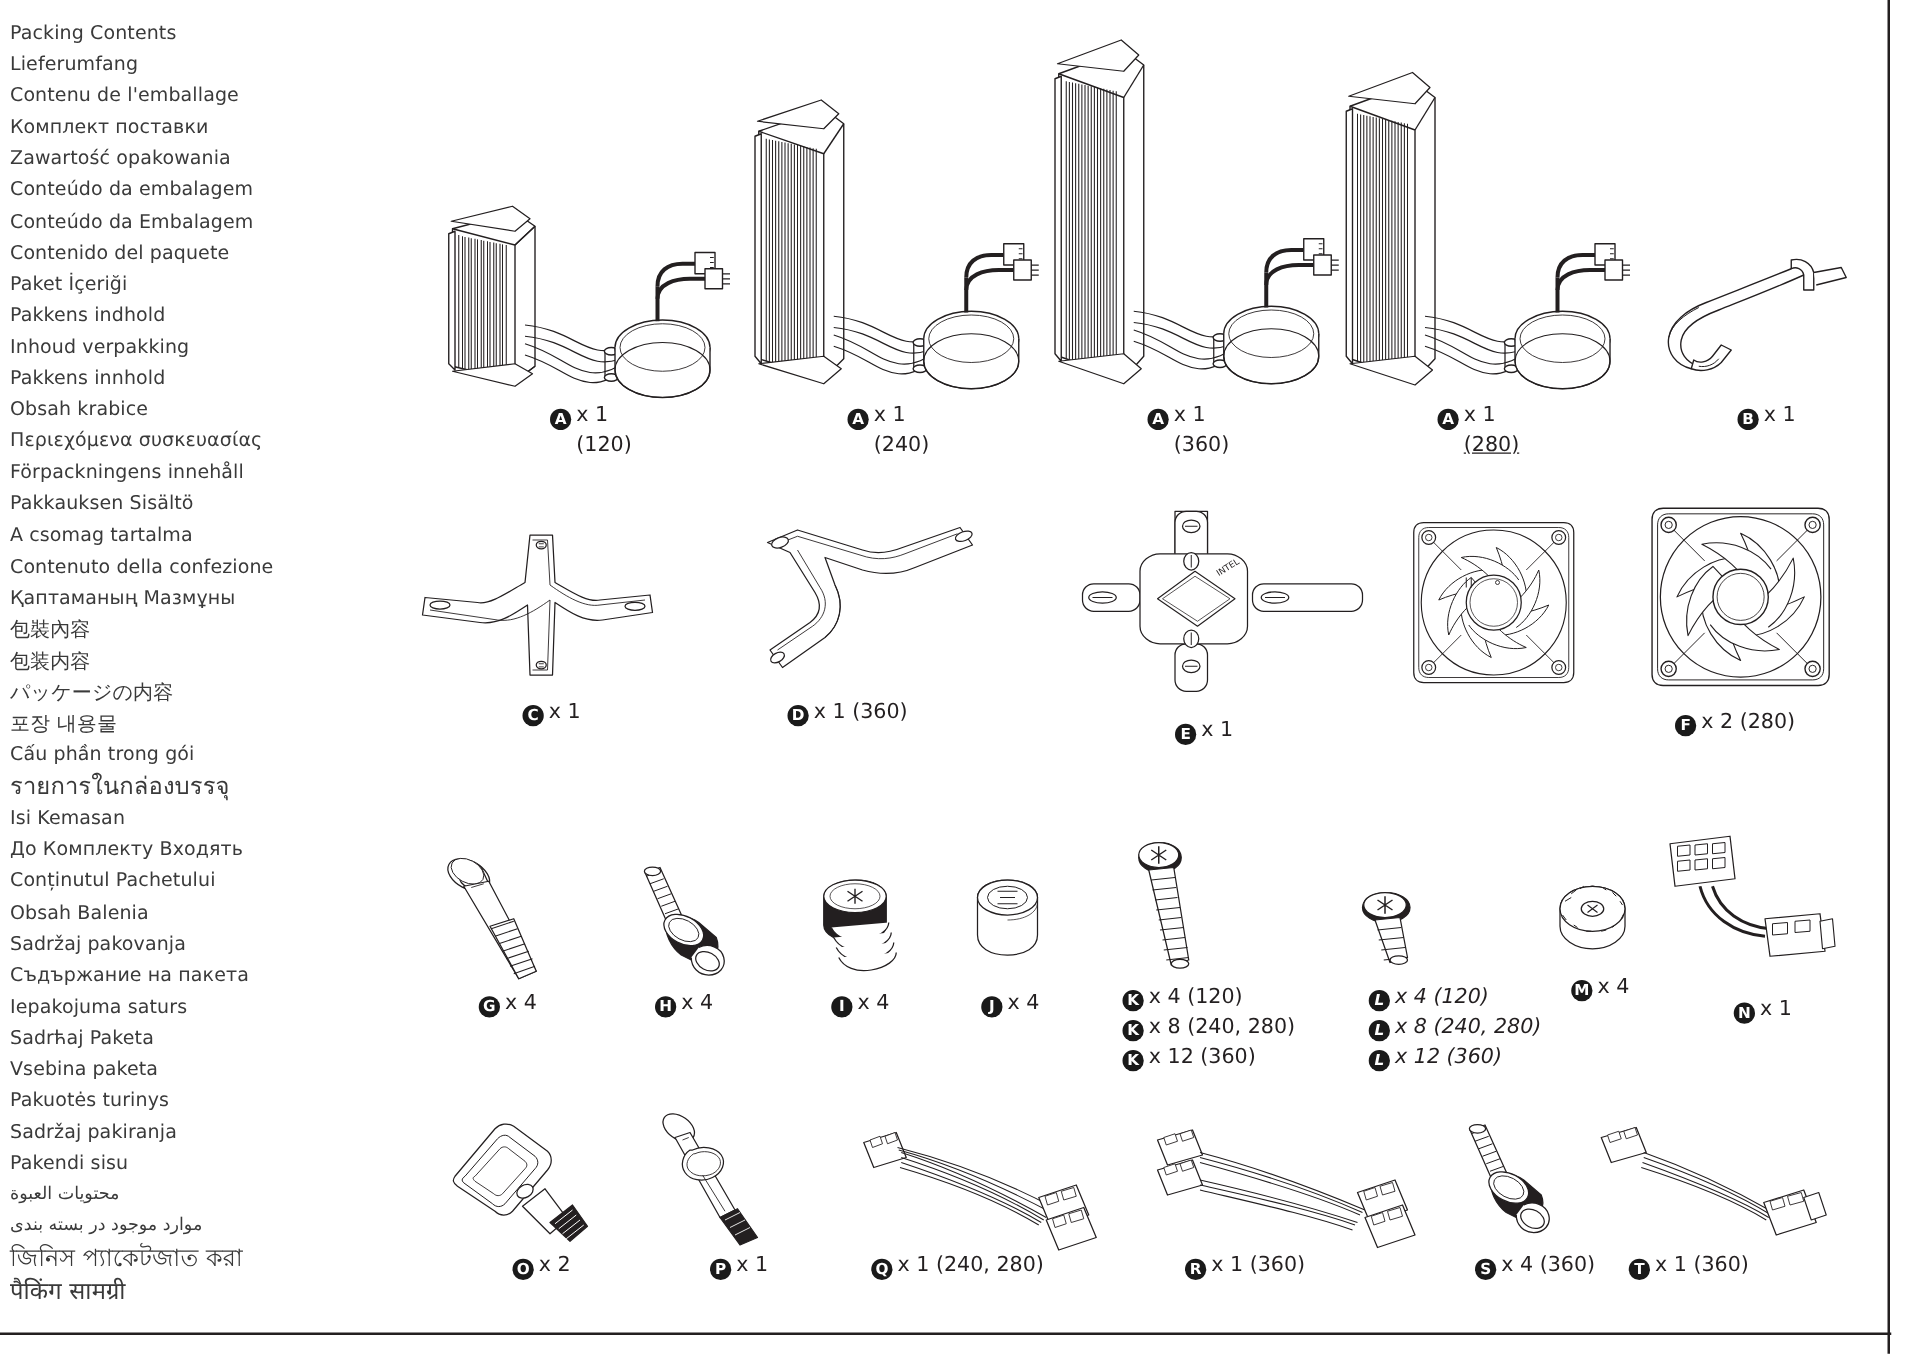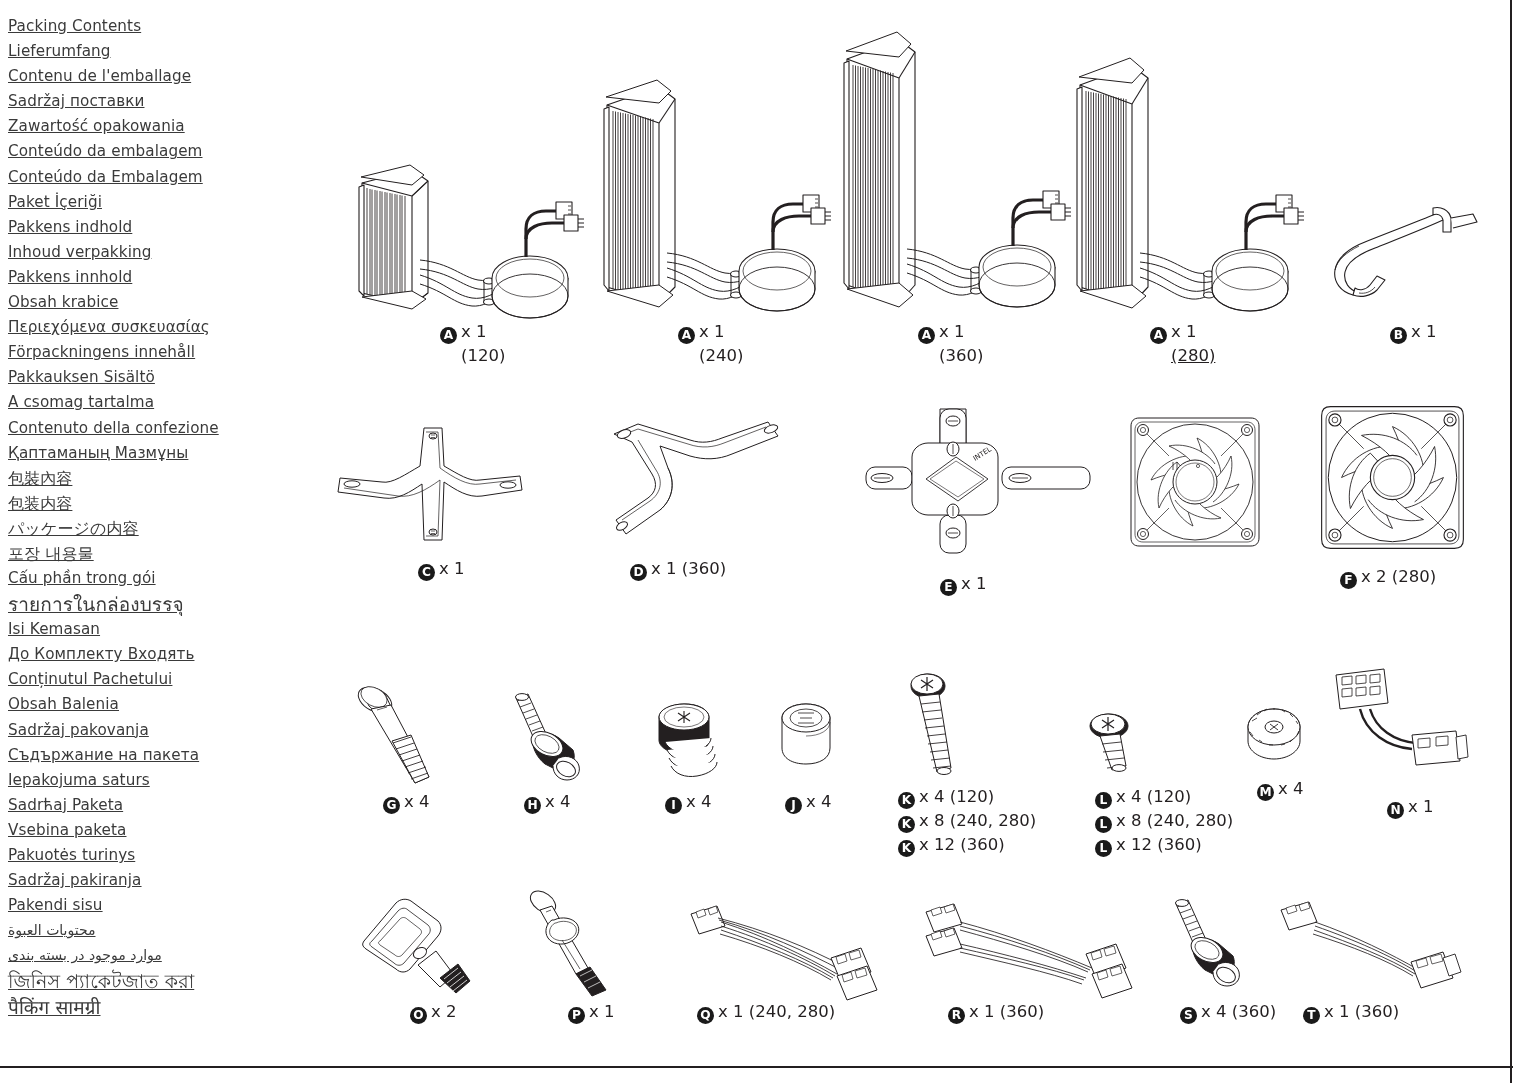--- a/index.html
+++ b/index.html
@@ -10,21 +10,20 @@
   }
   
   .rule-right{position:absolute;top:0;left:1510px;width:2px;height:1083px;background:#231f20;}
   .rule-bottom{position:absolute;left:0;top:1066px;width:1513px;height:2px;background:#231f20;}
 
   
   .lang-col{position:absolute;left:8px;top:14px;width:300px;}
   .lang-line{
     font-size:15.2px;line-height:25.1px;color:#3a3a3a;white-space:nowrap;
     letter-spacing:.1px;
-    text-decoration:underline;
   }
   .lang-line.cjk{font-size:16px;}
   .lang-line.rtl{direction:rtl;text-align:left;font-size:14px;}
   .lang-line.ind{font-size:19px;line-height:26px;}
 
   
   .items{position:absolute;left:300px;top:0;width:1210px;height:1078px;}
   .item{position:absolute;}
   .art{position:absolute;left:0;top:0;}
   .art svg{display:block;overflow:visible;}
@@ -41,24 +40,25 @@
   }
   .qty{color:#231f20;}
 </style>
 </head>
 <body>
 
 <div class="lang-col" id="langcol">
     <div class="lang-line">Packing Contents</div>
     <div class="lang-line">Lieferumfang</div>
     <div class="lang-line">Contenu de l'emballage</div>
-    <div class="lang-line">Sadržaj поставки</div>
+    <div class="lang-line">Комплект поставки</div>
     <div class="lang-line">Zawartość opakowania</div>
     <div class="lang-line">Conteúdo da embalagem</div>
     <div class="lang-line">Conteúdo da Embalagem</div>
+    <div class="lang-line">Contenido del paquete</div>
     <div class="lang-line">Paket İçeriği</div>
     <div class="lang-line">Pakkens indhold</div>
     <div class="lang-line">Inhoud verpakking</div>
     <div class="lang-line">Pakkens innhold</div>
     <div class="lang-line">Obsah krabice</div>
     <div class="lang-line">Περιεχόμενα συσκευασίας</div>
     <div class="lang-line">Förpackningens innehåll</div>
     <div class="lang-line">Pakkauksen Sisältö</div>
     <div class="lang-line">A csomag tartalma</div>
     <div class="lang-line">Contenuto della confezione</div>
@@ -591,21 +591,21 @@
         <g stroke-width="0.85">
           <path d="M20 32 L39 30"></path>
             <path d="M21 40 L41 38"></path>
           <path d="M23 48 L42 46"></path>
             <path d="M25 56 L44 54"></path>
         </g>
         <ellipse cx="37" cy="56" rx="7" ry="3.4" fill="#fff"></ellipse>
       </svg>
     </div>
   </div>
-  <div class="lbl" style="left:795px;top:785px;">
+  <div class="lbl" style="left:795px;top:785px;font-style:italic;">
     <span class="ln"><span class="bullet">L</span><span class="qty">x 4 (120)</span></span>
     <span class="ln"><span class="bullet">L</span><span class="qty">x 8 (240, 280)</span></span>
     <span class="ln"><span class="bullet">L</span><span class="qty">x 12 (360)</span></span>
   </div>
 
   <div class="item" style="left:940px;top:705px;">
     <div class="art">
       <svg width="80" height="70" viewBox="0 0 80 70" fill="none" stroke="#231f20" stroke-width="1" stroke-linejoin="round">
         <path d="M8 22 C8 12 20 4 34 4 C48 4 60 12 60 22 L60 36 C60 46 48 54 34 54 C20 54 8 46 8 36 Z" fill="#fff"></path>
         <ellipse cx="34" cy="22" rx="26" ry="18" fill="#fff"></ellipse>

